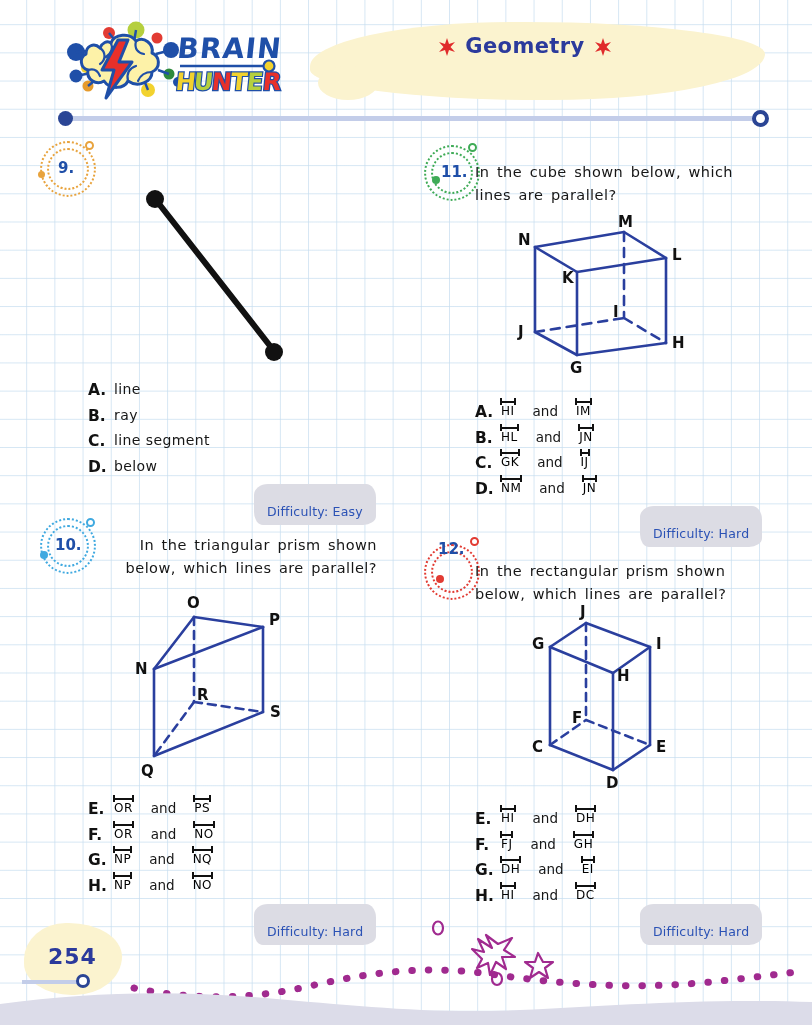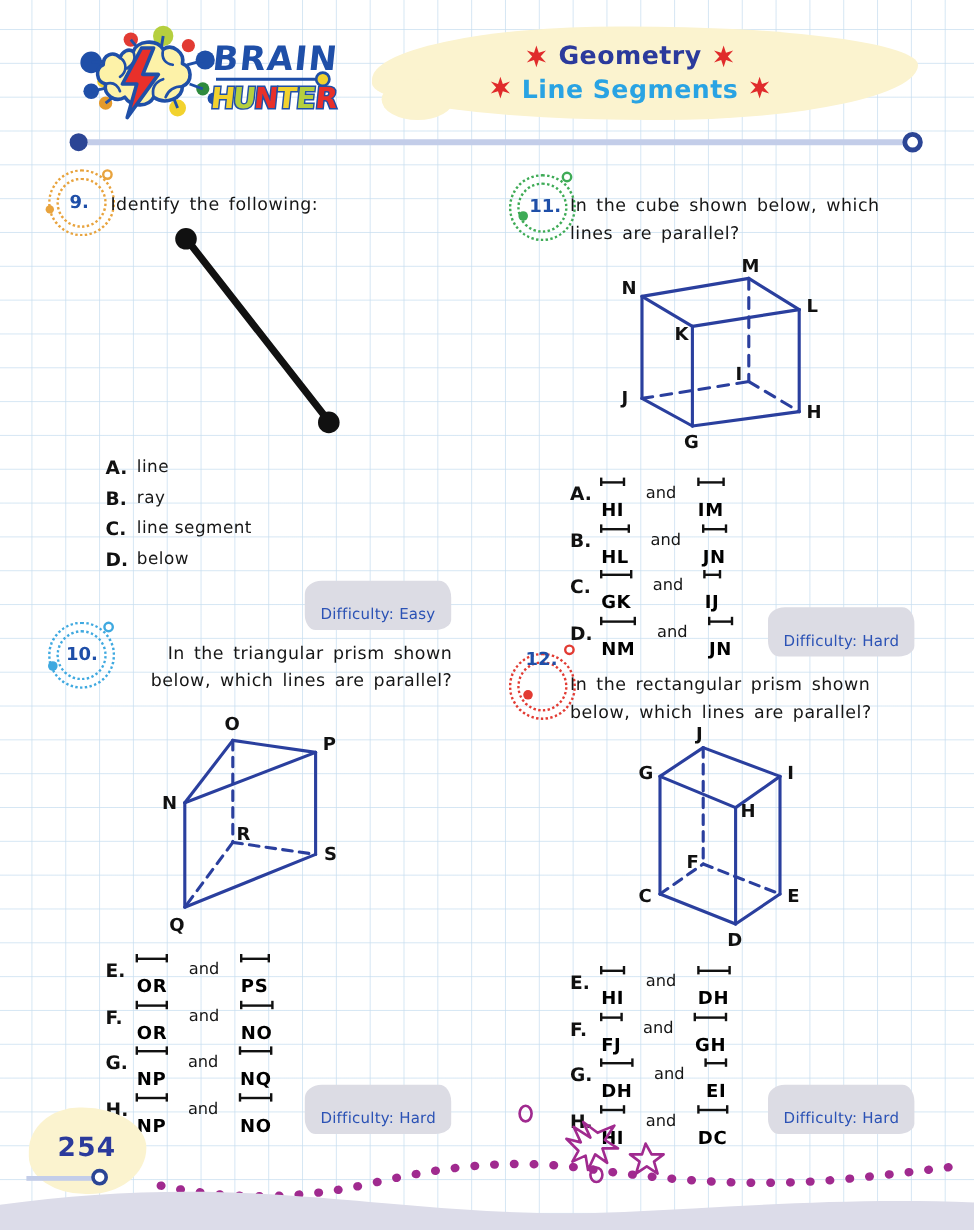--- a/index.html
+++ b/index.html
@@ -56,22 +56,22 @@
   .orb{position:absolute;border-radius:50%;border:2px dotted #e8a33d;}
   .qtext{
     position:absolute;font-family:"DejaVu Sans", sans-serif;font-size:14.5px;
     color:#161616;line-height:1.62;letter-spacing:.45px;word-spacing:2.5px;
   }
   
   .opts{position:absolute;font-family:"DejaVu Sans", sans-serif;}
   .opt{display:flex;align-items:flex-start;margin-bottom:7.5px;}
   .opt-l{font-weight:bold;font-size:15.5px;color:#111;width:26px;flex:none;}
   .opt-t{font-size:14px;color:#161616;letter-spacing:.4px;}
-  .seg{display:inline-block;position:relative;font-size:15px;font-weight:700;
-       letter-spacing:.5px;padding-top:13px;}
+  .seg{display:inline-block;position:relative;font-size:12px;font-weight:400;
+       letter-spacing:.5px;padding-top:1px;}
   .seg:before{
     content:"";position:absolute;left:0;right:0;top:-2px;height:2px;background:#111;
   }
   .seg:after{
     content:"";position:absolute;left:-1px;top:-5px;width:2px;height:7px;background:#111;
   }
   .seg .rcap{position:absolute;right:-1px;top:-5px;width:2px;height:7px;background:#111;}
   .andw{font-size:13.5px;padding:0 18px;color:#161616;}
   
   .diff{
@@ -147,41 +147,31 @@
   <div class="title-wrap">
     <div class="t-line">
       <svg width="18" height="18" viewBox="0 0 18 18">
         <path d="M9 0 L11 6 L17 4 L12.5 9 L17 14 L11 12 L9 18 L7 12 L1 14 L5.5 9 L1 4 L7 6 Z" fill="#e02b2b"></path>
       </svg>
       <span class="t1">Geometry</span>
       <svg width="18" height="18" viewBox="0 0 18 18">
         <path d="M9 0 L11 6 L17 4 L12.5 9 L17 14 L11 12 L9 18 L7 12 L1 14 L5.5 9 L1 4 L7 6 Z" fill="#e02b2b"></path>
       </svg>
     </div>
-    <div class="t-line" style="margin-top:3px;">
-      <svg width="18" height="18" viewBox="0 0 18 18">
-        <path d="M9 0 L11 6 L17 4 L12.5 9 L17 14 L11 12 L9 18 L7 12 L1 14 L5.5 9 L1 4 L7 6 Z" fill="#e02b2b"></path>
-      </svg>
-      <span class="t2">Line Segments</span>
-      <svg width="18" height="18" viewBox="0 0 18 18">
-        <path d="M9 0 L11 6 L17 4 L12.5 9 L17 14 L11 12 L9 18 L7 12 L1 14 L5.5 9 L1 4 L7 6 Z" fill="#e02b2b"></path>
-      </svg>
-    </div>
   </div>
 
   <div class="rule"></div>
   <div class="rule-dot-l"></div>
   <div class="rule-dot-r"></div>
 
   <div class="orb" style="left:40px;top:141px;width:52px;height:52px;border-color:#e8a33d;"></div>
   <div class="orb" style="left:47px;top:148px;width:38px;height:38px;border-color:#e8a33d;"></div>
   <div style="position:absolute;left:38px;top:171px;width:7px;height:7px;border-radius:50%;background:#e8a33d;"></div>
   <div style="position:absolute;left:85px;top:141px;width:9px;height:9px;border-radius:50%;border:2px solid #e8a33d;box-sizing:border-box;"></div>
   <div class="qnum" style="left:58px;top:159px;">9.</div>
-  <div class="qtext" style="left:92px;top:160px;width:290px;">Identify the following:</div>
 
   <div style="position:absolute;left:140px;top:188px;">
     <svg width="150" height="175" viewBox="0 0 150 175">
       <line x1="16" y1="12" x2="134" y2="163" stroke="#111" stroke-width="6" stroke-linecap="round"></line>
       <circle cx="15" cy="11" r="9" fill="#111"></circle>
       <circle cx="134" cy="164" r="9" fill="#111"></circle>
     </svg>
   </div>
 
   <div class="opts" style="left:88px;top:381px;">

